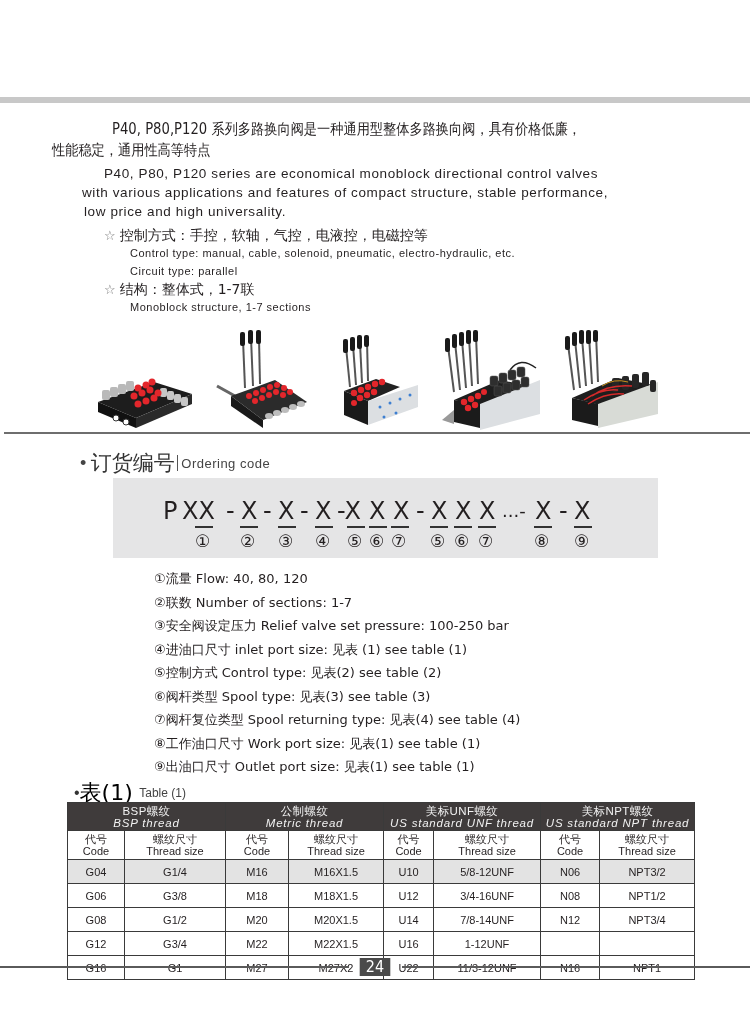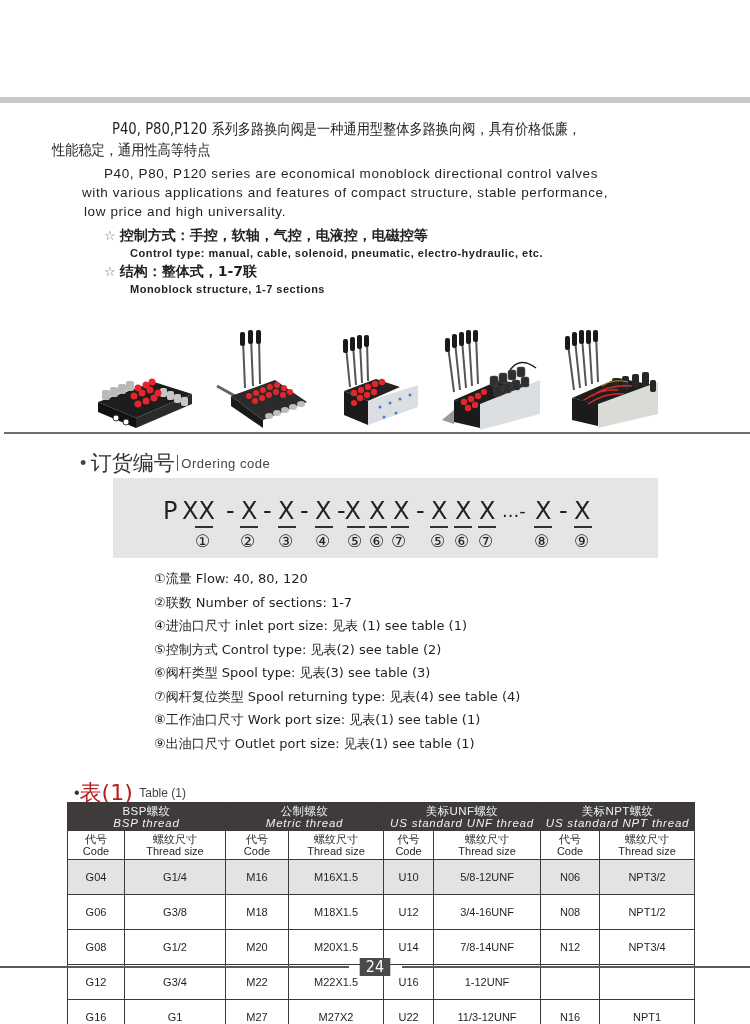--- a/index.html
+++ b/index.html
@@ -9,21 +9,21 @@
   .top-bar { position: absolute; left: 0; top: 97px; width: 750px; height: 6px; background: #c8c8c8; }
 
   .intro { position: absolute; left: 0; top: 120px; width: 750px; }
   .intro .cn1 { position: absolute; left: 112px; top: 0; font-size: 15px; letter-spacing: 0; white-space: nowrap; font-family: "DejaVu Sans", sans-serif; transform: scaleX(0.88); transform-origin: left; }
   .intro .cn2 { position: absolute; left: 52px; top: 21px; font-size: 15px; white-space: nowrap; font-family: "DejaVu Sans", sans-serif; transform: scaleX(0.88); transform-origin: left; }
   .intro .en { position: absolute; font-size: 13.5px; white-space: nowrap; letter-spacing: 0.6px; }
   .intro .en1 { left: 104px; top: 46px; }
   .intro .en2 { left: 82px; top: 65px; }
   .intro .en3 { left: 84px; top: 84px; }
 
-  .features { position: absolute; left: 104px; top: 226px; font-weight: bold; }
+  .features { position: absolute; left: 104px; top: 226px; }
   .feature { position: relative; }
   .feature .cn { font-size: 14px; white-space: nowrap; font-family: "DejaVu Sans", sans-serif; height: 18px; line-height: 18px; }
   .feature .star { color: #777; font-size: 13px; margin-right: 4px; }
   .feature .en { padding-left: 26px; font-size: 11px; white-space: nowrap; letter-spacing: 0.5px; height: 18px; line-height: 18px; }
 
   .products { position: absolute; left: 80px; top: 330px; width: 600px; height: 100px; }
   .product { position: absolute; }
 
   .sep-line { position: absolute; left: 4px; top: 432px; width: 746px; height: 2px; background: #6e6e6e; }
 
@@ -37,29 +37,29 @@
   .code-row { position: absolute; left: 0; top: 18px; width: 100%; height: 30px; }
   .code-ch { position: absolute; top: 0; font-size: 24px; color: #231f20; font-family: "DejaVu Sans", sans-serif; font-weight: normal; line-height: 30px; }
   .code-ul { position: absolute; top: 48px; height: 1.5px; background: #333; }
   .code-num { position: absolute; top: 52px; font-size: 17px; color: #231f20; font-family: "DejaVu Sans", sans-serif; line-height: 22px; }
 
   .defs { position: absolute; left: 154px; top: 570px; }
   .def { font-size: 13px; height: 23.5px; line-height: 18px; white-space: nowrap; color: #231f20; font-family: "DejaVu Sans", sans-serif; }
 
   .table-title { position: absolute; left: 74px; top: 778px; white-space: nowrap; }
   .table-title .bullet { font-size: 16px; color: #333; vertical-align: middle; }
-  .table-title .cn { font-size: 22px; color: #b91c1c; font-family: "DejaVu Sans", sans-serif; vertical-align: middle; }
+  .table-title .cn { font-size: 22px; color: #000000; font-family: "DejaVu Sans", sans-serif; vertical-align: middle; }
   .table-title .en { font-size: 12px; color: #444; vertical-align: middle; margin-left: 2px; }
 
   table.thread { position: absolute; left: 67px; top: 802px; width: 627px; border-collapse: collapse; table-layout: fixed; }
   table.thread td, table.thread th { border: 1px solid #3a3a3a; text-align: center; font-weight: normal; color: #231f20; }
   table.thread th.grp { background: #3f3b3b; color: #f2f2f2; font-size: 11.5px; line-height: 12px; height: 28px; padding-top: 1px; letter-spacing: 0.4px; }
   table.thread th.grp .l2 { letter-spacing: 0.8px; font-style: italic; }
   table.thread th.sub { background: #ffffff; font-size: 11px; line-height: 12px; height: 29px; }
-  table.thread td { font-size: 11px; height: 35px; line-height: 14px; }
+  table.thread td { font-size: 11px; height: 24px; line-height: 14px; }
   table.thread tr.shade td { background: #e3e3e3; }
 
   .footer-line-l { position: absolute; left: 0; top: 966px; width: 349px; height: 2px; background: #5a5a5a; }
   .footer-line-r { position: absolute; left: 402px; top: 966px; width: 348px; height: 2px; background: #5a5a5a; }
   .page-num { position: absolute; left: 358px; top: 958px; width: 34px; height: 18px; background: #4a4a4a; color: #ffffff; font-size: 16px; line-height: 18px; text-align: center; font-family: "DejaVu Sans", sans-serif; transform: scaleX(0.9); }
 </style>
 </head>
 <body>
 
 <div class="top-bar"></div>
@@ -71,20 +71,21 @@
   <div class="en en2">with various applications and features of  compact structure, stable performance,</div>
   <div class="en en3">low price and high universality.</div>
 </div>
 
 <div class="features">
   <div class="feature">
     <div class="cn"><span class="star">☆</span><span>控制方式：手控，软轴，气控，电液控，电磁控等</span></div>
     <div class="en">Control type: manual, cable, solenoid, pneumatic, electro-hydraulic, etc.</div>
   </div>
   <div class="feature">
+    <div class="en">Circuit type: parallel</div>
   </div>
   <div class="feature">
     <div class="cn"><span class="star">☆</span><span>结构：整体式，1-7联</span></div>
     <div class="en">Monoblock structure, 1-7 sections</div>
   </div>
 </div>
 
 <div class="products">
 
   <svg class="product" style="left:14px;top:30px" width="100" height="70" viewBox="0 0 100 70">
@@ -315,20 +316,21 @@
   <span class="code-num" style="left:317px">⑤</span>
   <span class="code-num" style="left:341px">⑥</span>
   <span class="code-num" style="left:365px">⑦</span>
   <span class="code-num" style="left:421px">⑧</span>
   <span class="code-num" style="left:461px">⑨</span>
 </div>
 
 <div class="defs">
   <div class="def">①流量 Flow: 40, 80, 120</div>
   <div class="def">②联数 Number of sections: 1-7</div>
+  <div class="def">③安全阀设定压力 Relief valve set pressure: 100-250 bar</div>
   <div class="def">④进油口尺寸 inlet port size: 见表 (1) see table (1)</div>
   <div class="def">⑤控制方式 Control type: 见表(2) see table (2)</div>
   <div class="def">⑥阀杆类型 Spool type:  见表(3) see table (3)</div>
   <div class="def">⑦阀杆复位类型 Spool returning type: 见表(4) see table (4)</div>
   <div class="def">⑧工作油口尺寸 Work port size: 见表(1) see table (1)</div>
   <div class="def">⑨出油口尺寸 Outlet port size: 见表(1) see table (1)</div>
 </div>
 
 <div class="table-title">
   <span class="bullet">•</span><span class="cn">表(1)</span>

